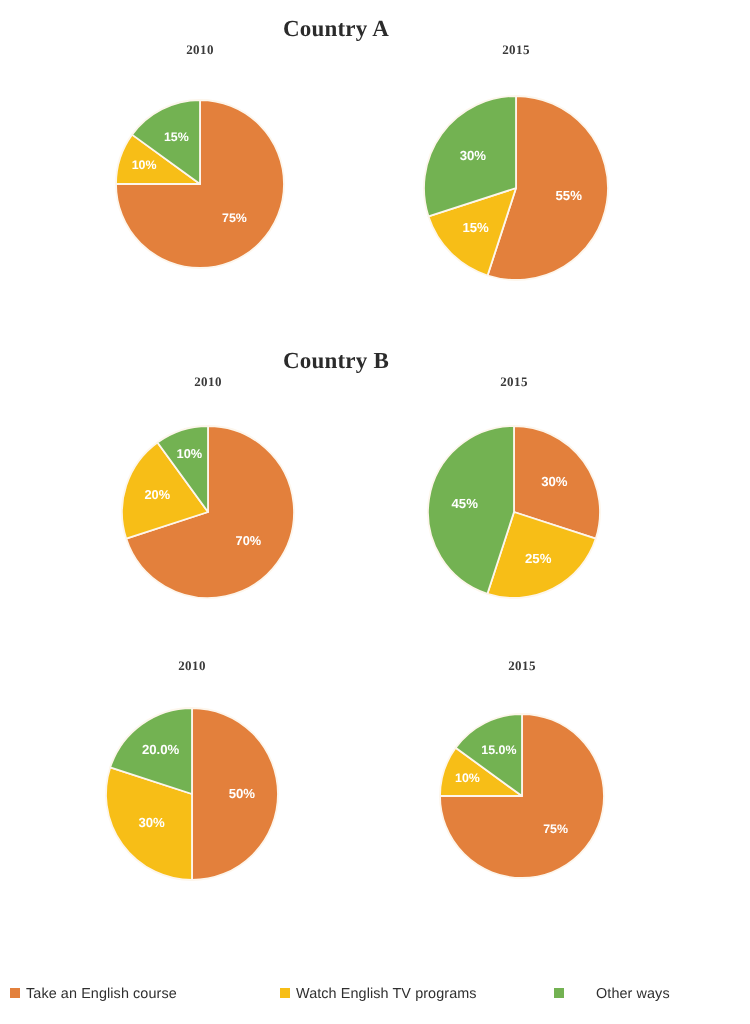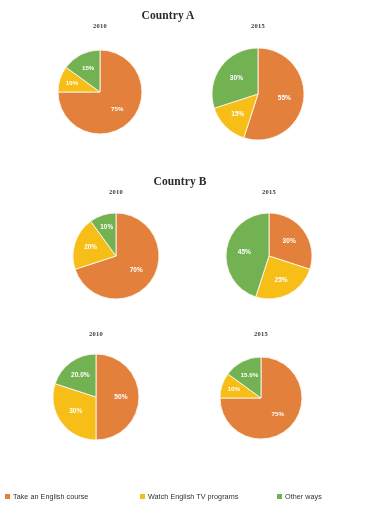--- a/index.html
+++ b/index.html
@@ -126,21 +126,21 @@
               <path class="slice" d="M 258 62 L 258 16 A 46 46 0 1 1 243.7852182587524 105.74859974957707 Z" fill="#E3803C" stroke="#FCF5EA"></path>
               <path class="slice" d="M 258 62 L 243.7852182587524 105.74859974957707 A 46 46 0 0 1 214.25140025042293 76.2147817412476 Z" fill="#F7BE17" stroke="#FCF5EA"></path>
               <path class="slice" d="M 258 62 L 214.25140025042293 76.2147817412476 A 46 46 0 0 1 258 16 Z" fill="#73B252" stroke="#FCF5EA"></path>
               <text class="slice-label" x="284.35" y="66.17" font-size="6.6" fill="#FFFFFF">55%</text>
               <text class="slice-label" x="237.83" y="82.17" font-size="6.6" fill="#FFFFFF">15%</text>
               <text class="slice-label" x="236.42" y="46.32" font-size="6.6" fill="#FFFFFF">30%</text>
             </svg>
           </div>
         </div>
       </div>
-      <div class="country-block" style="top: 174px; padding-left: 12px;">
+      <div class="country-block" style="top: 174px;">
         <div class="country-title">Country B</div>
         <div class="pies-row" style="height: 140px;">
           <div class="pie-unit" style="left: 0px; top: 0px; width: 153px; transform: translateX(0px); margin-left: 0px; position: absolute;">
             <div class="year-label" style="position: absolute; left: 74px; top: 0px; width: 60px; text-align: center;">2010</div>
             <svg class="pie pie-svg-wrap" width="153" height="107" viewBox="0 0 153 107" style="position: absolute; left: 0px; top: 10px;">
               <path class="slice" d="M 104 58 L 104 15 A 43 43 0 1 1 63.1045697993084 71.28773075812276 Z" fill="#E3803C" stroke="#FCF5EA"></path>
               <path class="slice" d="M 104 58 L 63.1045697993084 71.28773075812276 A 43 43 0 0 1 78.72523415142365 23.212269241877266 Z" fill="#F7BE17" stroke="#FCF5EA"></path>
               <path class="slice" d="M 104 58 L 78.72523415142365 23.212269241877266 A 43 43 0 0 1 103.99999999999999 15 Z" fill="#73B252" stroke="#FCF5EA"></path>
               <text class="slice-label" x="124.18" y="72.66" font-size="6.4" fill="#FFFFFF">70%</text>
               <text class="slice-label" x="78.64" y="49.76" font-size="6.4" fill="#FFFFFF">20%</text>
@@ -190,18 +190,18 @@
 
   <div class="legend" id="legend-root">
       <div class="legend-item" style="left: 5px;">
         <span class="legend-swatch" style="background: rgb(227, 128, 60);"></span>
         <span class="legend-text">Take an English course</span>
       </div>
       <div class="legend-item" style="left: 140px; text-align: right;">
         <span class="legend-swatch" style="background: rgb(247, 190, 23);"></span>
         <span class="legend-text">Watch English TV programs</span>
       </div>
-      <div class="legend-item" style="left: 277px;">
+      <div class="legend-item" style="left: 277px; gap: 13px;">
         <span class="legend-swatch" style="background: rgb(115, 178, 82);"></span>
         <span class="legend-text">Other ways</span>
       </div>
     </div>
 </div>
 
 </body></html>

